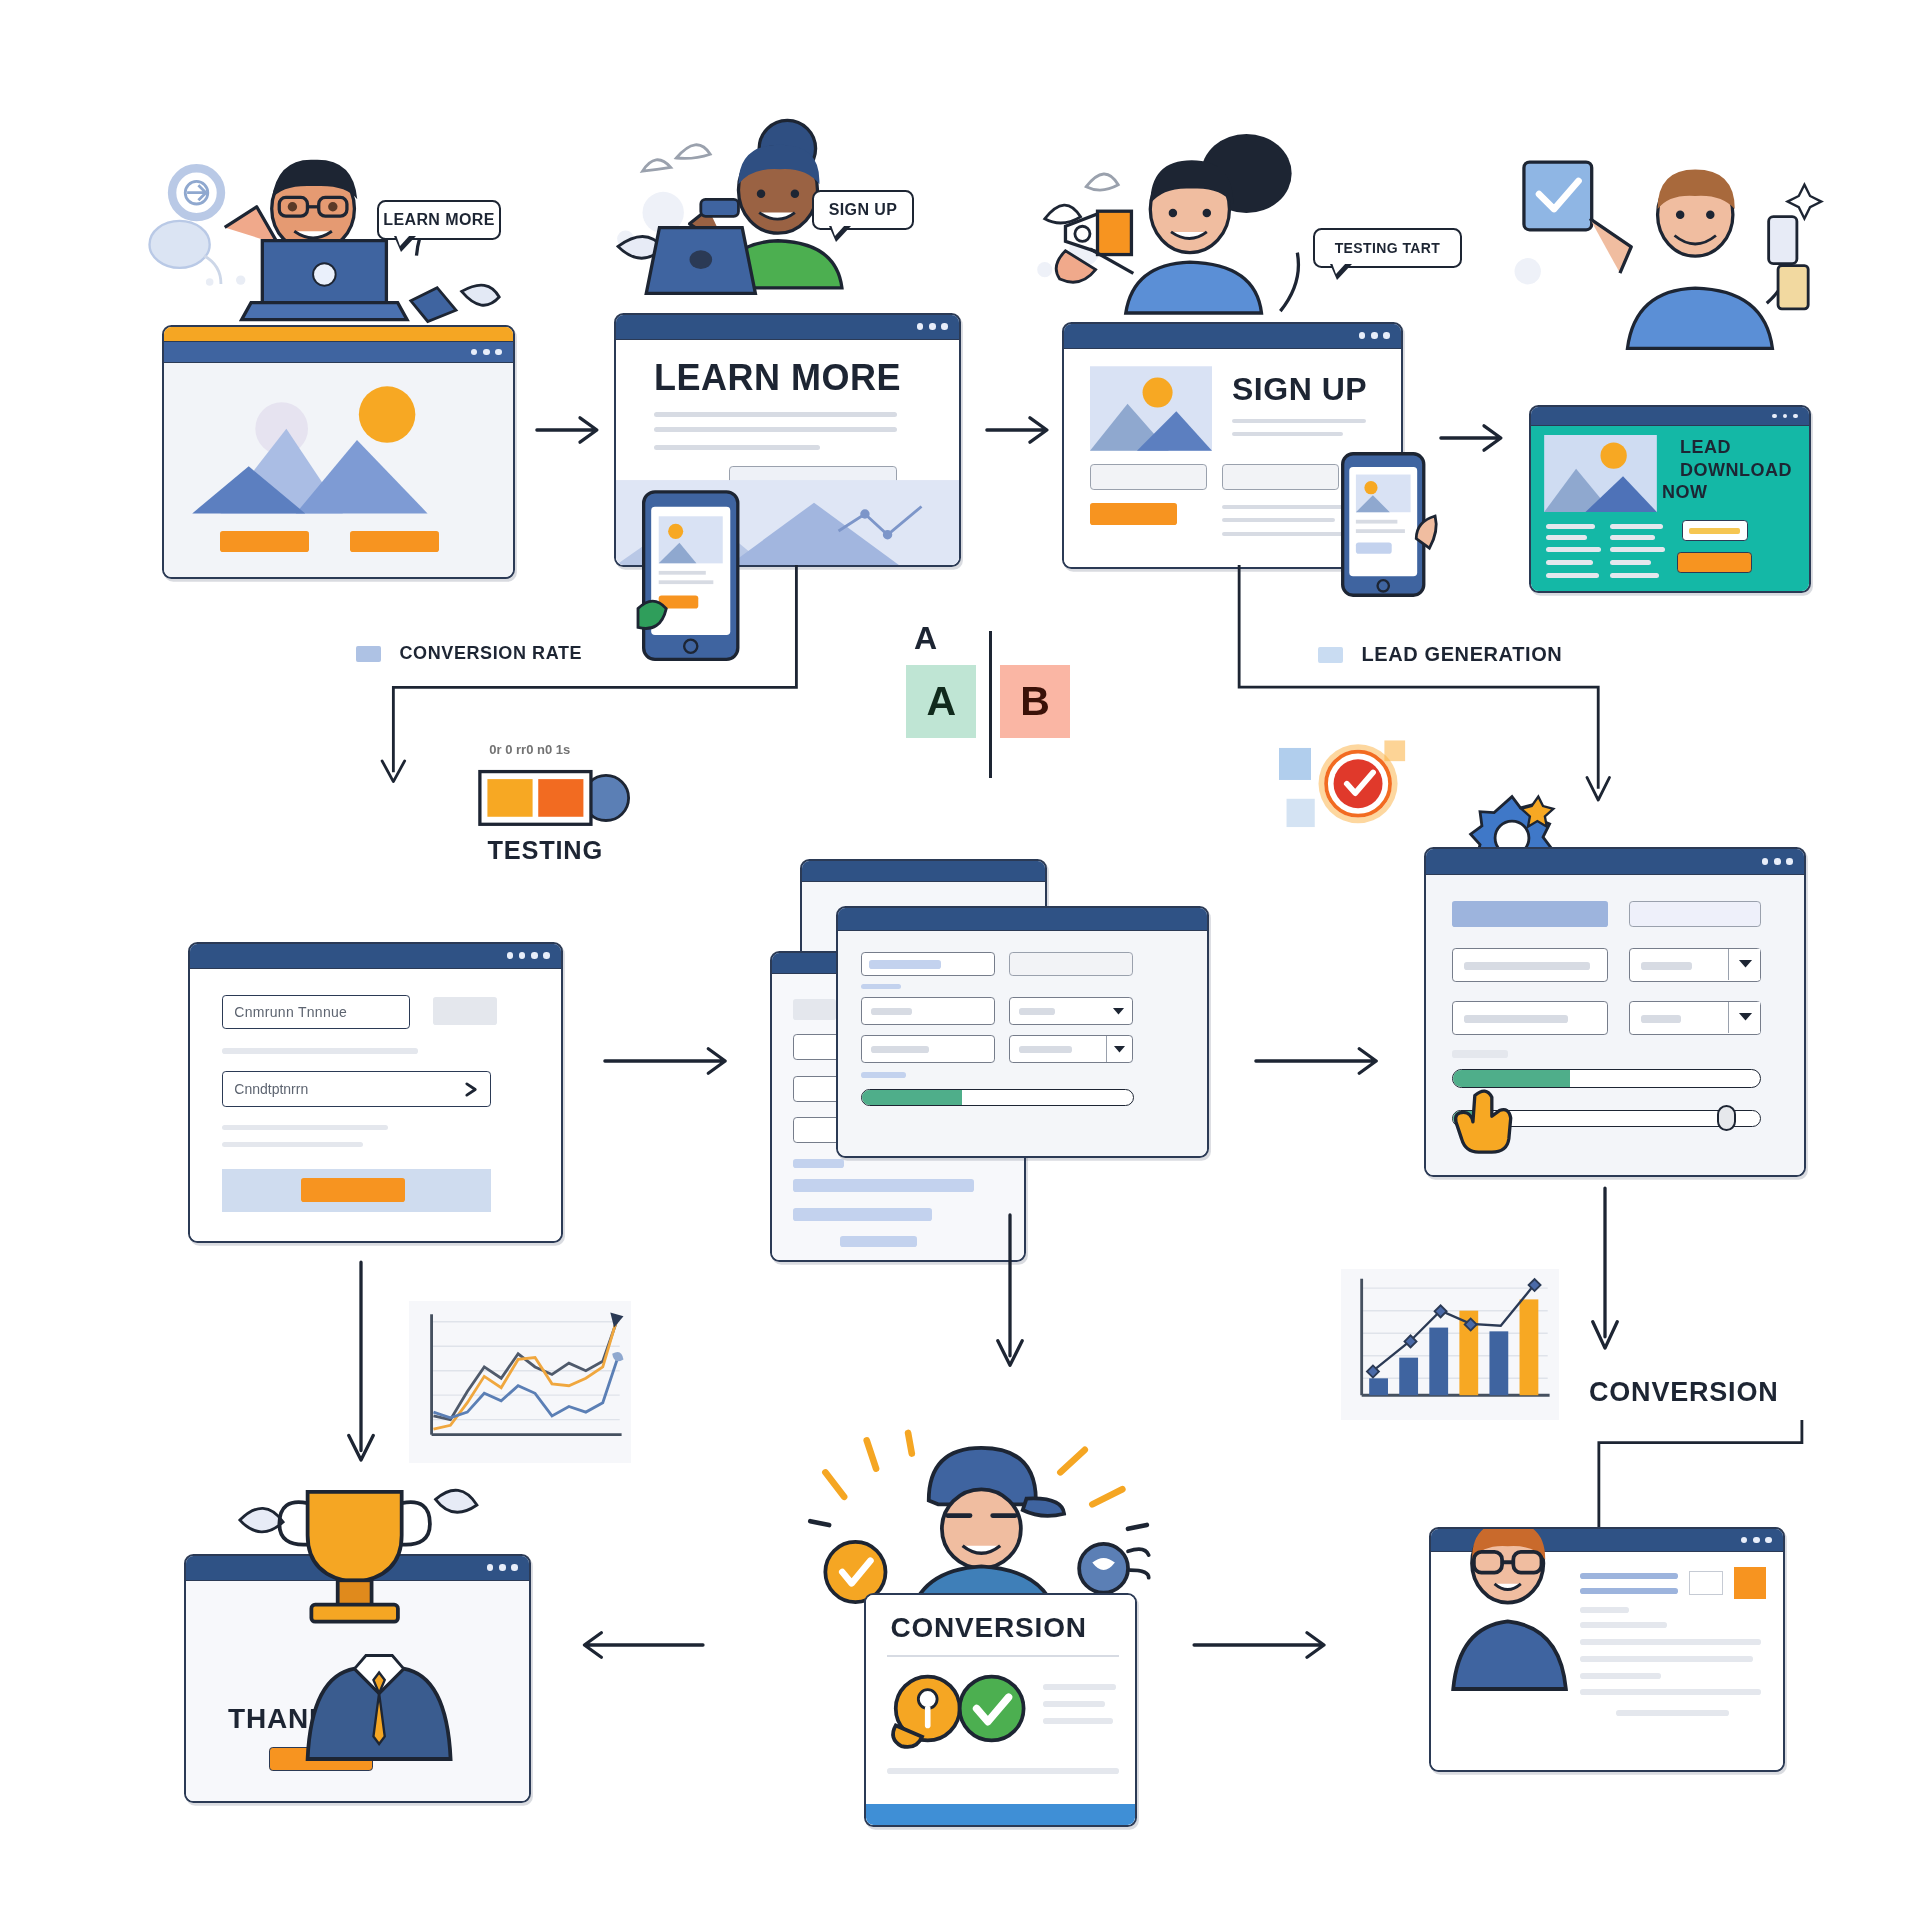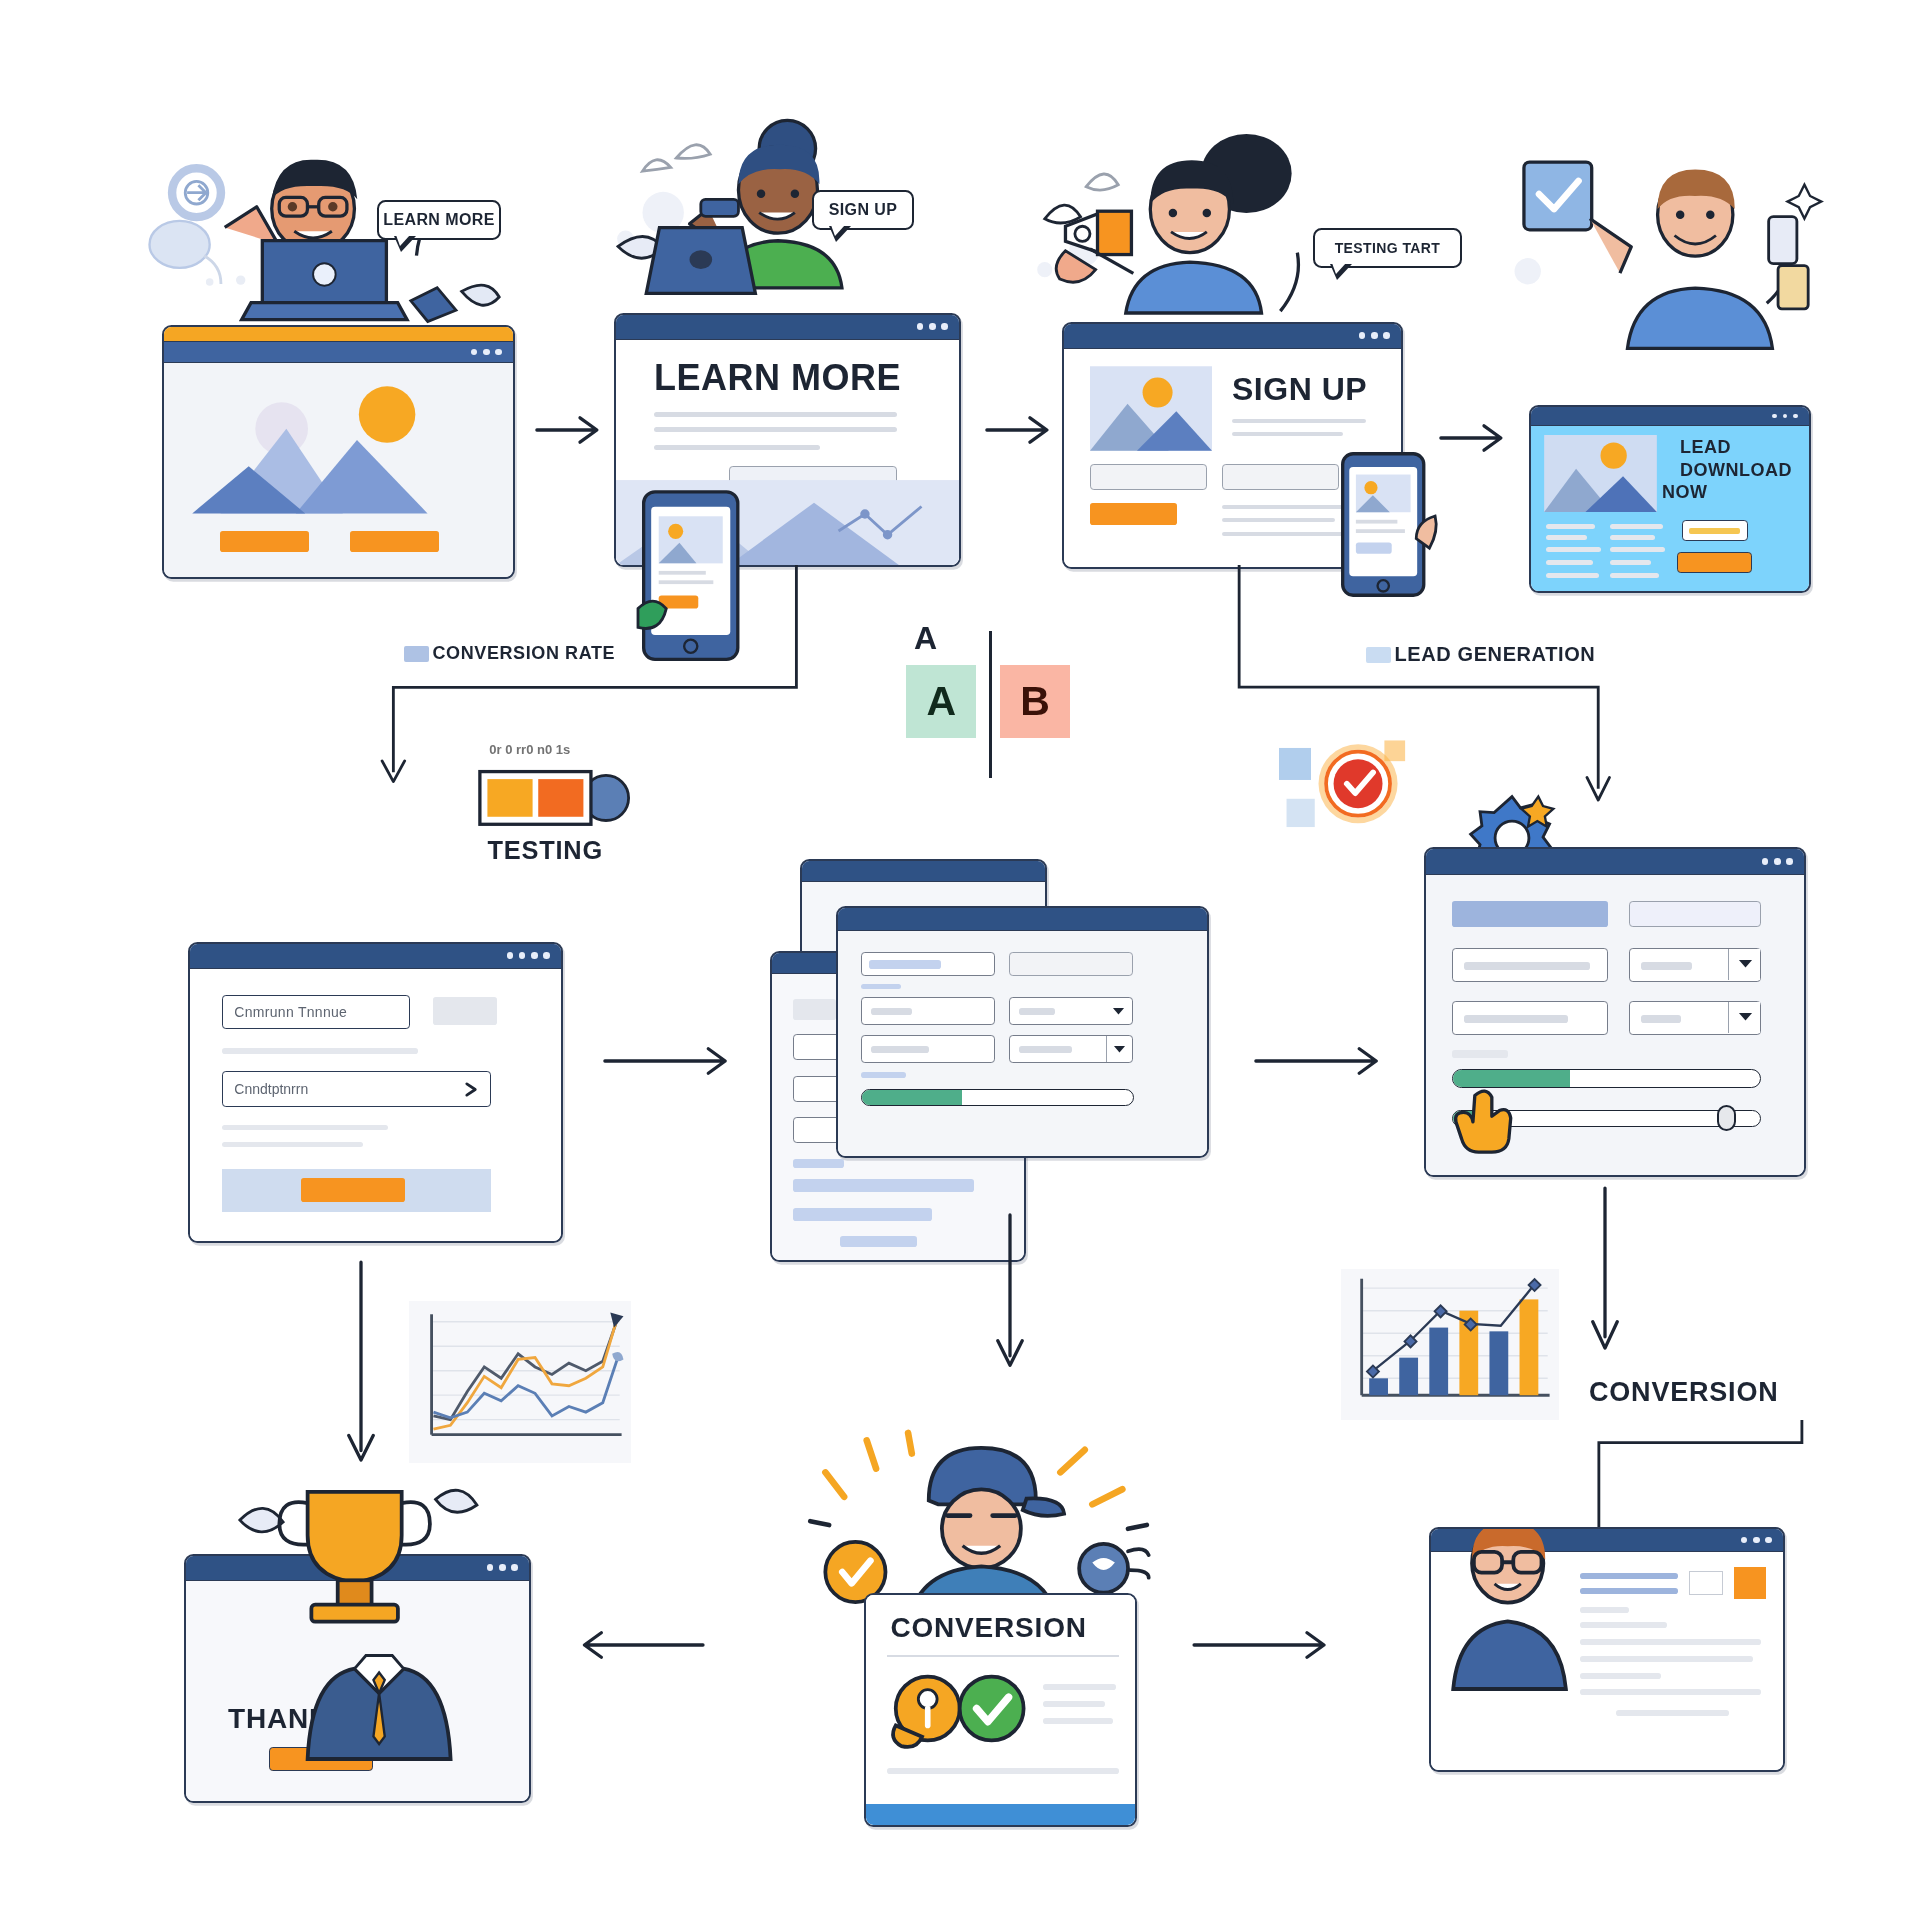--- a/index.html
+++ b/index.html
@@ -81,24 +81,23 @@
     left: -4.7px; top: -17px;
     width: 0; height: 0;
     border-left: 4.7px solid transparent;
     border-right: 10.4px solid transparent;
     border-top: 11.3px solid #fff;
   }
 
   
   .flow-label {
     position: absolute;
-    display: flex; align-items: center; gap: 4px;
+    display: flex; align-items: center; gap: 19px;
     font-weight: 700; color: #1d2533; letter-spacing: 0.6px;
     white-space: nowrap;
-    margin-left: 48px;
   }
   .swatch { width: 24.5px; height: 16px; background: #aec2e4; border-radius: 1.9px; display:inline-block; }
   .big-label {
     position: absolute;
     font-weight: 700; color: #1d2533; letter-spacing: 0.8px; white-space: nowrap;
   }
 
   
   svg { display: block; overflow: visible; }
 </style>
@@ -349,21 +348,21 @@
       <path d="M316 26 l6 12 l12 6 l-12 6 l-6 12 l-6-12 l-12-6 l12-6Z" fill="#fff" stroke="#1d2533" stroke-width="2.5"></path>
     </svg>
   </div>
 
   <div class="win" style="left:1529px; top:405px; width:282px; height:188px;">
     <div class="win-bar dark" style="height:19px;">
       <span class="dot" style="width:4.7px;height:4.7px;"></span>
       <span class="dot" style="width:4.7px;height:4.7px;"></span>
       <span class="dot" style="width:4.7px;height:4.7px;"></span>
     </div>
-    <div class="win-body" style="height:calc(100% - 19px); background:#7dd3fc;">
+    <div class="win-body" style="height:calc(100% - 19px); background:#14b8a6;">
       <svg width="113" height="77" viewBox="0 0 120 82" style="position:absolute;left:13px;top:9.4px;">
         <rect x="0" y="0" width="120" height="82" fill="#cfdcf2"></rect>
         <circle cx="74" cy="22" r="14" fill="#f7a823"></circle>
         <path d="M0 82 L34 36 L72 82 Z" fill="#8fa8cf"></path>
         <path d="M44 82 L84 44 L120 82 Z" fill="#4e72b8"></path>
       </svg>
       <div class="hero-title" style="left:149px; top:11.3px; font-size:18px;">LEAD</div>
       <div class="hero-title" style="left:149px; top:34px; font-size:18px;">DOWNLOAD</div>
       <div class="hero-title" style="left:131px; top:56px; font-size:18px;">NOW</div>
       <div class="btn-outline" style="left:151px; top:94px; width:66px; height:21px;">

